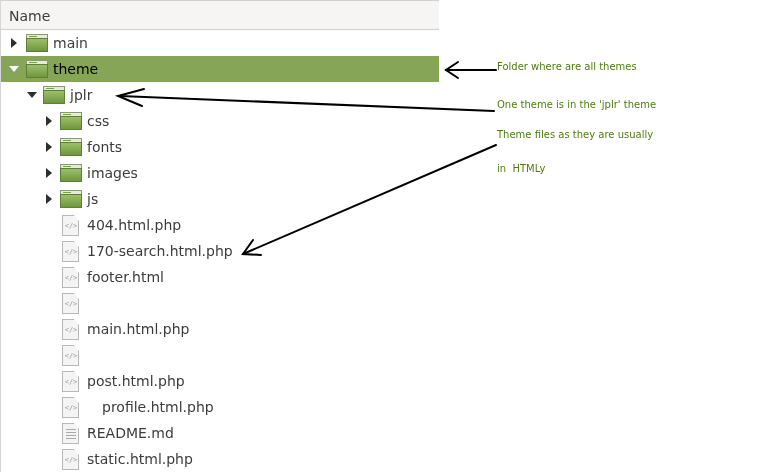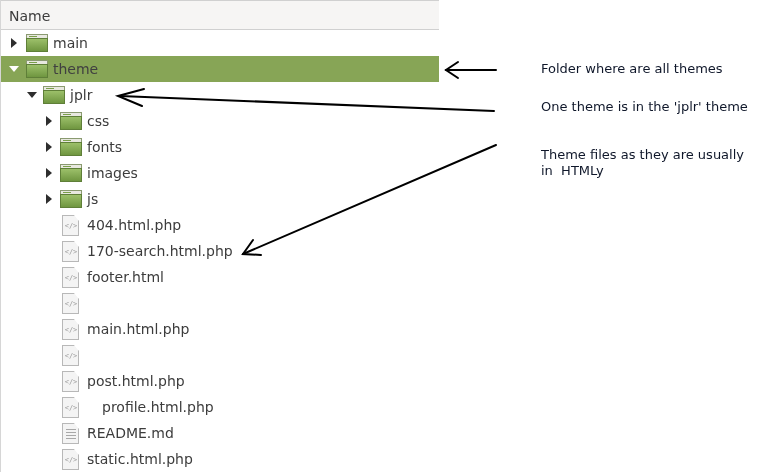--- a/index.html
+++ b/index.html
@@ -12,21 +12,21 @@
     }
     .header {
       position: absolute; left: 0; top: 0; width: 438px; height: 30px;
       background: #f6f5f4; border-top: 1px solid #d0d0d0; border-bottom: 1px solid #d0d0d0;
       font-size: 14px; color: #3c3c3c; padding-left: 8px; line-height: 30px;
     }
     .row {
       position: absolute; left: 0; width: 438px; height: 26px;
       font-size: 14px; color: #3c3c3c; line-height: 26px;
     }
-    .row.selected { background: #87a556; color: #404040; }
+    .row.selected { background: #87a556; color: #000000; }
     .expander {
       position: absolute; top: 0; width: 12px; height: 26px;
     }
     .expander::before {
       content: ""; position: absolute;
     }
     .expander.collapsed::before {
       left: 3px; top: 8px;
       border-top: 5px solid transparent; border-bottom: 5px solid transparent;
       border-left: 6px solid #2e2e2e;
@@ -61,23 +61,22 @@
       position: absolute; left: 1px; top: 6px; width: 14px; text-align: center;
       font-size: 7px; color: #9a9a9a; line-height: 8px; font-family: "DejaVu Sans Mono", monospace;
     }
     .file-icon .lines {
       position: absolute; left: 3px; top: 5px; width: 10px; height: 12px;
       background: repeating-linear-gradient(#a8a8a8 0 1px, transparent 1px 3px);
     }
     .label { position: absolute; top: 0; white-space: nowrap; }
 
     .annot {
-      position: absolute; font-size: 13px; color: #0f172a; white-space: nowrap;
+      position: absolute; font-size: 10px; color: #4d7c0f; white-space: nowrap;
       font-family: "DejaVu Sans", sans-serif;
-      margin-left: 44px;
     }
     svg.arrows { position: absolute; left: 0; top: 0; width: 759px; height: 472px; pointer-events: none; }
   </style>
 </head>
 <body>
 
 <div class="tree-panel">
   <div class="header">
     <span>Name</span>
   </div>
@@ -214,14 +213,14 @@
     <line x1="494" y1="111" x2="120" y2="96"></line>
     <polyline points="144,89 118,96 142,106"></polyline>
 
     <line x1="496" y1="145" x2="243" y2="254"></line>
     <polyline points="253,240 243,254 261,255"></polyline>
   </g>
 </svg>
 
 <div class="annot" style="left:497px; top:61px">Folder where are all themes</div>
 <div class="annot" style="left:497px; top:99px">One theme is in the 'jplr' theme</div>
-<div class="annot" style="left:497px; top:147px">Theme files as they are usually</div>
+<div class="annot" style="left:497px; top:129px">Theme files as they are usually</div>
 <div class="annot" style="left:497px; top:163px; white-space: pre">in  HTMLy</div>
 
 </body></html>

